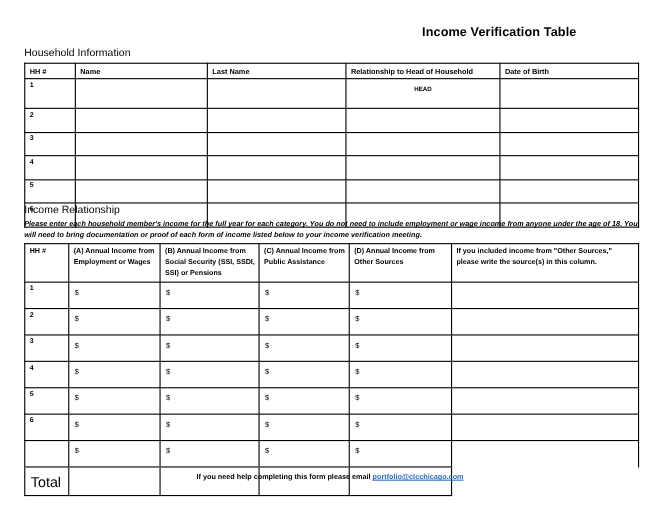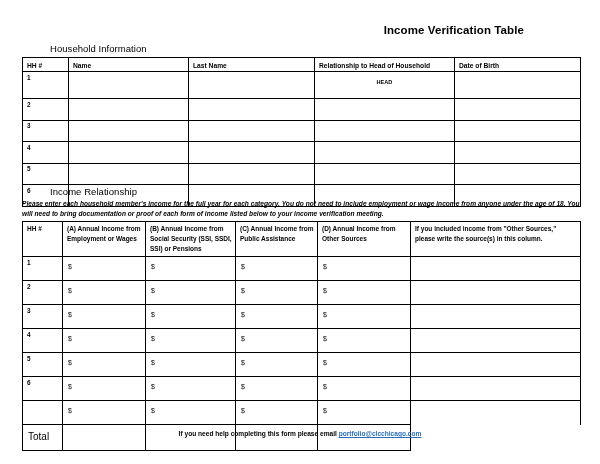--- a/index.html
+++ b/index.html
@@ -31,21 +31,20 @@
     font-size: 11.5px;
     font-weight: bold;
     letter-spacing: 0.1px;
     margin-left: 24px;
   }
   .section-title {
     position: absolute;
     font-size: 9.5px;
     font-weight: normal;
     letter-spacing: 0.05px;
-    margin-left: 28px;
   }
   #hh-section-title { left: 22px; top: 43px; }
   #inc-section-title { left: 22px; top: 186px; }
 
   .instructions {
     position: absolute;
     left: 22px;
     top: 199px;
     width: 560px;
     font-size: 6.6px;
@@ -126,21 +125,21 @@
     vertical-align: top;
   }
   #income-table td.last-col {
     border-right: 0.7px solid #000;
   }
   #income-table tr.total-row td {
     height: 19px;
     border-top: 1.8px solid #000;
   }
   #income-table tr.total-row td.inc-num {
-    font-size: 10px;
+    font-size: 13px;
     font-weight: normal;
     padding: 6px 0 0 5px;
   }
   #income-table tr.total-row td.blank-end {
     border: none;
   }
   #income-table tr.pre-total td {
     border-bottom: none;
   }
 

